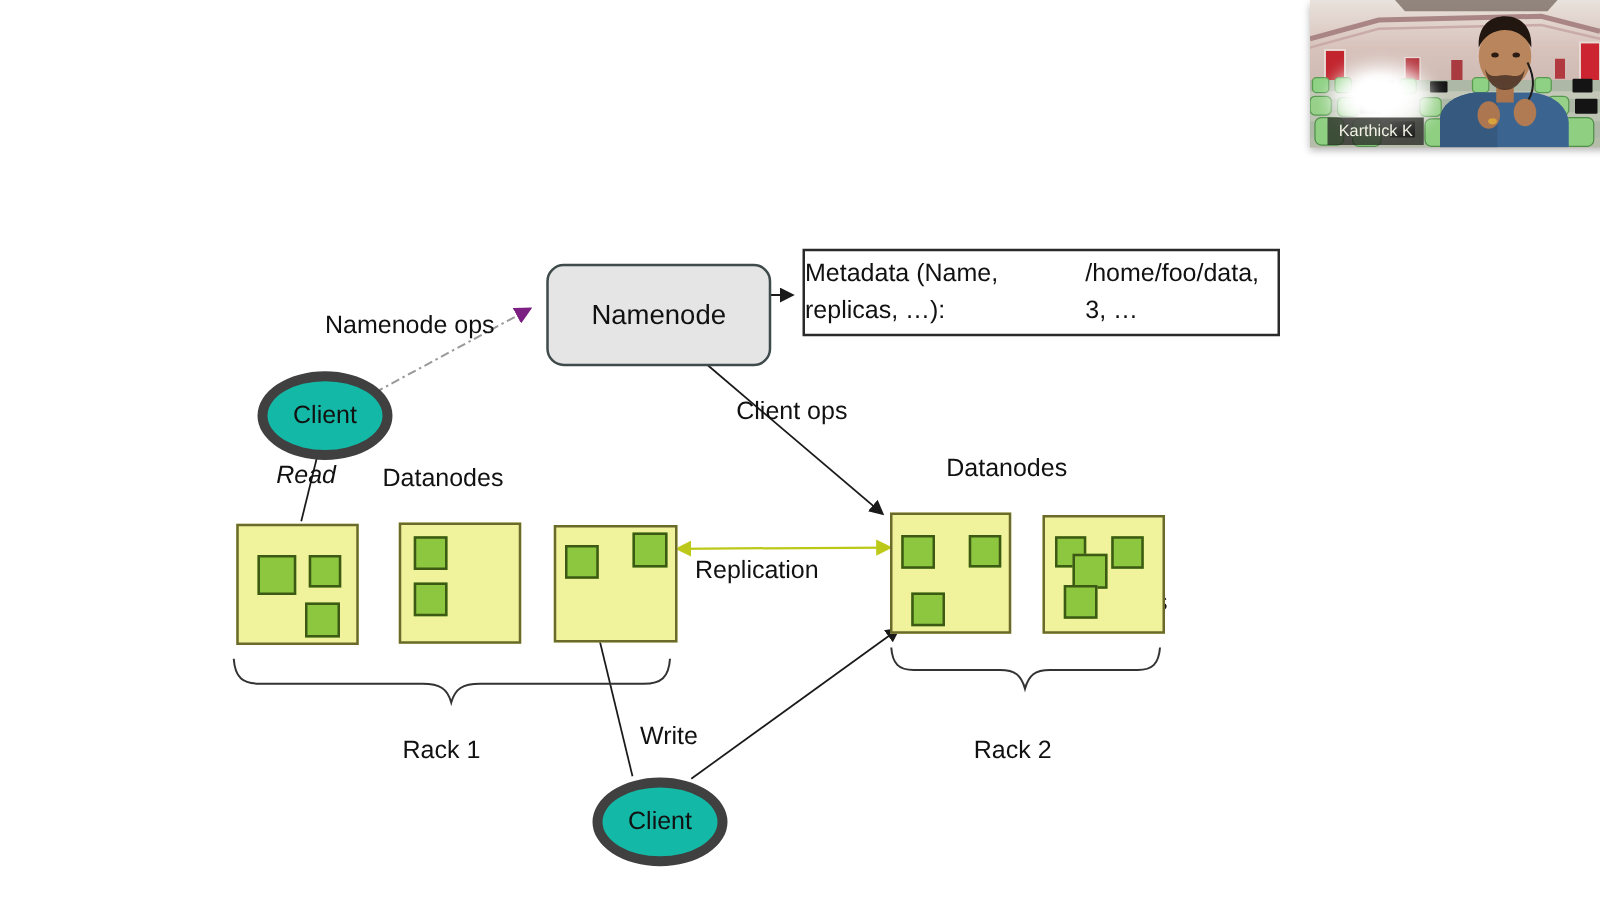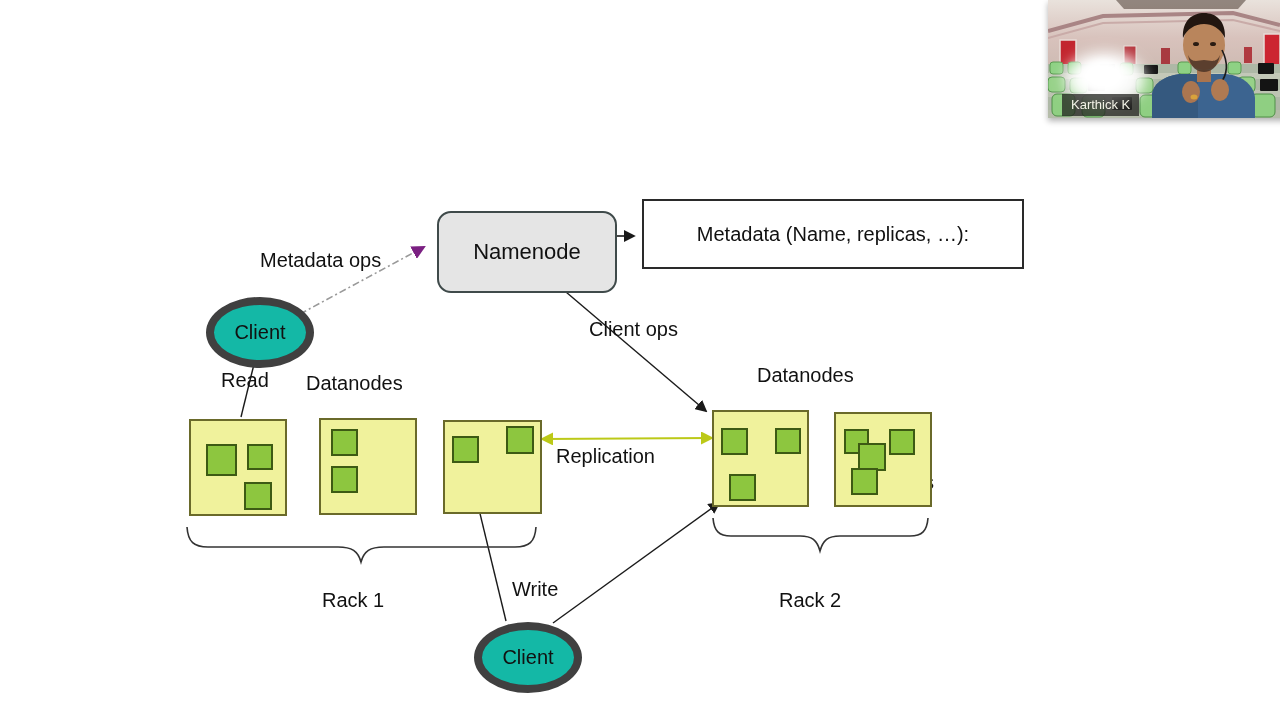--- a/index.html
+++ b/index.html
@@ -68,31 +68,32 @@
              C823,540 828,536 840,536 L910,536 C922,536 927,531 928,518"></path>
   </svg>
 
 
   <div id="namenode">
     <span>Namenode</span>
   </div>
 
   <div id="metadata-note">
     <div>Metadata (Name, replicas, …):</div>
+    <div>/home/foo/data, 3, …</div>
   </div>
 
   <div id="client-top" class="client">
     <span>Client</span>
   </div>
   <div id="client-bottom" class="client">
     <span>Client</span>
   </div>
 
-  <div class="lbl" style="left:260px;top:248px;">Metadata ops</div>
-  <div class="lbl" style="left:221px;top:368px;">Read</div>
+  <div class="lbl" style="left:260px;top:248px;">Namenode ops</div>
+  <div class="lbl" style="left:221px;top:368px;font-style:italic;">Read</div>
   <div class="lbl" style="left:306px;top:371px;">Datanodes</div>
   <div class="lbl" style="left:589px;top:317px;">Client ops</div>
   <div class="lbl" style="left:757px;top:363px;">Datanodes</div>
   <div class="lbl" style="left:556px;top:444px;">Replication</div>
   <div class="lbl" style="left:875px;top:470px;">Blocks</div>
   <div class="lbl" style="left:512px;top:577px;">Write</div>
   <div class="lbl" style="left:322px;top:588px;">Rack 1</div>
   <div class="lbl" style="left:779px;top:588px;">Rack 2</div>
 
   <div id="datanode-1" class="datanode">

